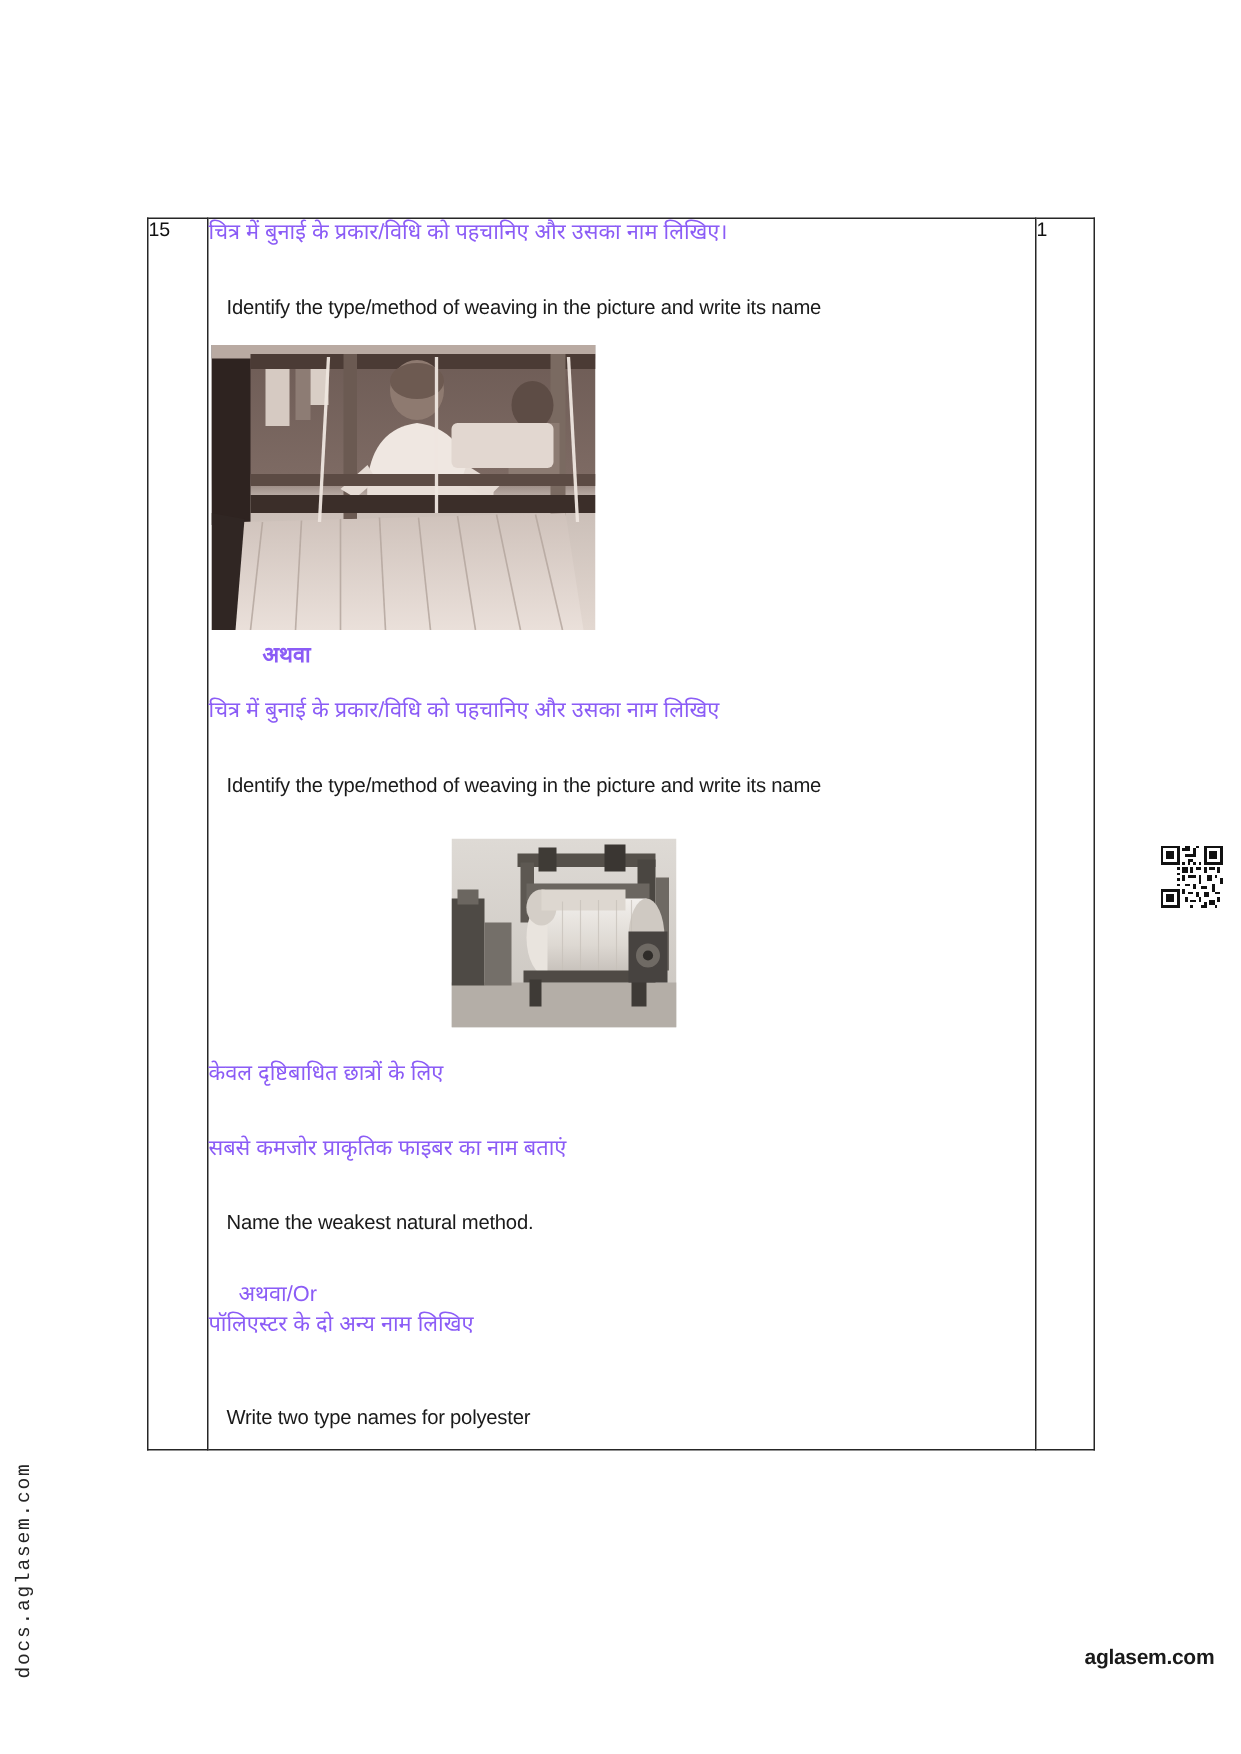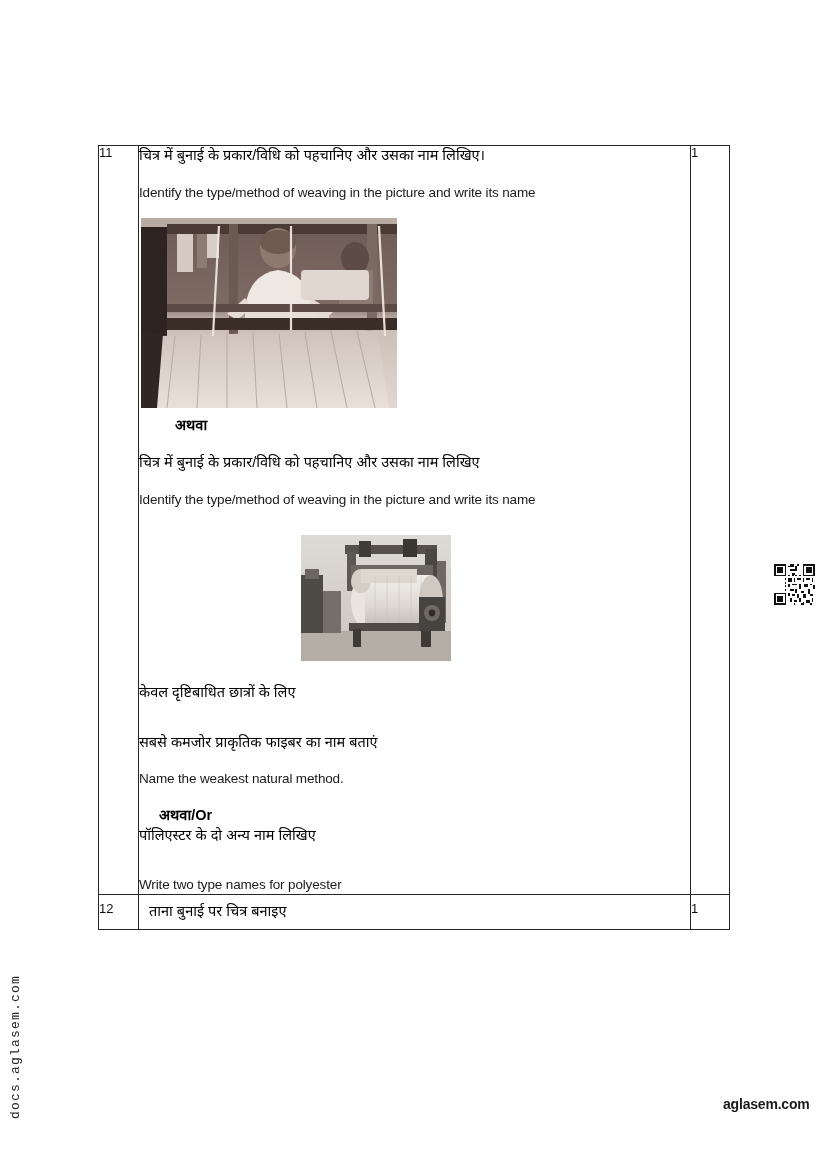--- a/index.html
+++ b/index.html
@@ -93,38 +93,38 @@
   
   .row-12 .cell-no,
   .row-12 .cell-marks { padding-top: 7px; }
   .row-12 .cell-body { padding: 7px 10px 8px 10px; }
 
   
   .hi {
     font-family: "Liberation Sans", sans-serif;
     font-size: 14.5px;
     line-height: 1.35;
-    color: #000000;
+    color: #8b5cf6;
     margin: 0;
   }
   .en {
     font-family: "Liberation Sans", sans-serif;
     font-size: 13.5px;
     line-height: 1.35;
     color: #1a1a1a;
-    margin: 0;
+    margin: 12px;
     letter-spacing: -0.15px;
   }
   .gap-18 { height: 18px; }
   .gap-22 { height: 22px; }
   .gap-30 { height: 30px; }
   .gap-8  { height: 8px; }
 
   .indent-sm { padding-left: 36px; font-weight: bold; }
-  .indent-xs { padding-left: 20px; font-weight: bold; }
+  .indent-xs { padding-left: 20px; }
 
   
   .fig-loom-wrap {
     margin-top: 16px;
     margin-left: 2px;
     width: 256px;
     height: 190px;
   }
   .fig-powerloom-wrap {
     margin-top: 26px;
@@ -222,21 +222,21 @@
   <table class="qtable">
     <colgroup>
       <col class="col-no">
         <col class="col-body">
         <col class="col-marks">
     </colgroup>
     <tbody>
 
       <tr class="row-11">
 
-        <td class="cell-no">11</td>
+        <td class="cell-no">15</td>
 
         <td class="cell-body">
 
           <p class="hi">चित्र में बुनाई के प्रकार/विधि को पहचानिए और उसका नाम लिखिए।</p>
 
           <div class="gap-18"></div>
 
           <p class="en">Identify the type/method of weaving in the picture and write its name</p>
 
           <div class="fig-loom-wrap">
@@ -397,27 +397,17 @@
 
           <div class="gap-30"></div>
 
           <p class="en">Write two type  names for polyester</p>
 
         </td>
 
         <td class="cell-marks">1</td>
       </tr>
 
-      <tr class="row-12">
-
-        <td class="cell-no">12</td>
-
-        <td class="cell-body">
-          <p class="hi">ताना बुनाई पर चित्र बनाइए</p>
-        </td>
-
-        <td class="cell-marks">1</td>
-      </tr>
 
     </tbody>
   </table>
 
 </div>
 
 </body></html>

